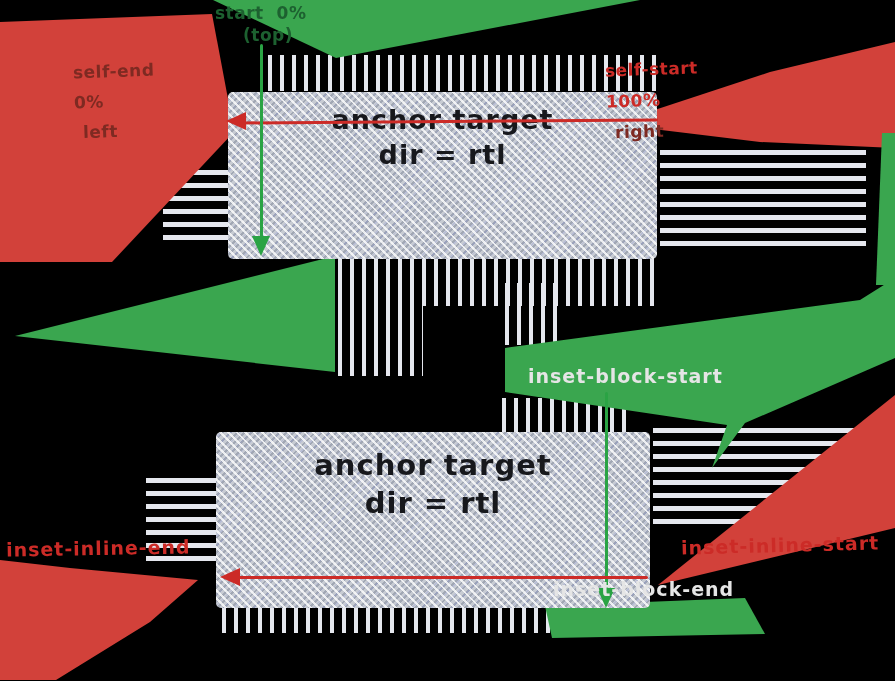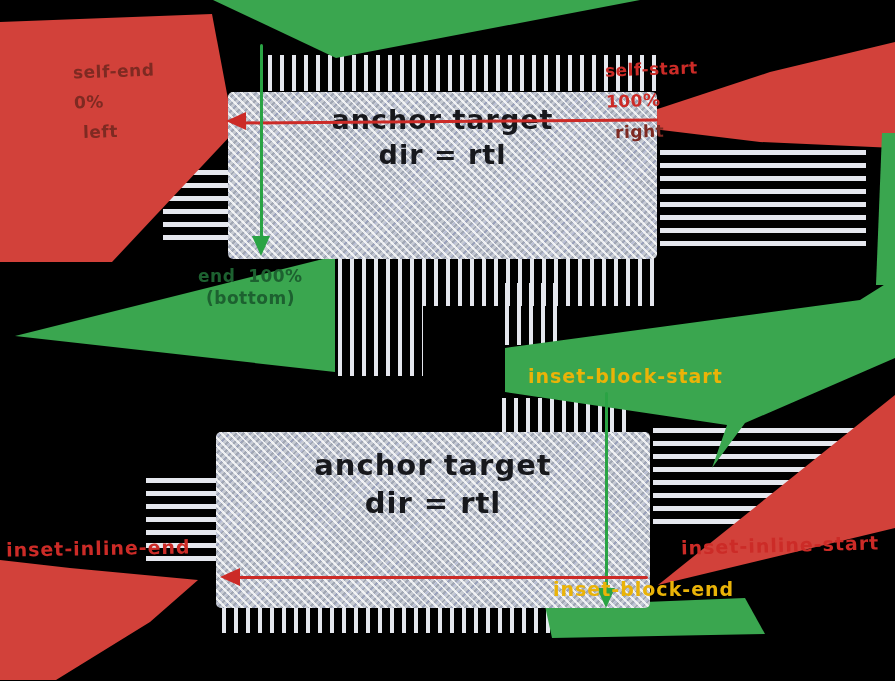--- a/index.html
+++ b/index.html
@@ -17,21 +17,21 @@
          repeating-linear-gradient(-45deg,rgba(130,138,155,.55) 0 2px,rgba(0,0,0,0) 2px 5px);
        border-radius:5px;text-align:center;color:#17181c;font-weight:bold;letter-spacing:1px;}
   .hline{position:absolute;height:3px;border-radius:2px;background:#cc2b27;}
   .vline{position:absolute;width:3px;border-radius:2px;background:#2aa344;}
   .ah{position:absolute;width:0;height:0;}
   .ah-left{border-top:9px solid transparent;border-bottom:9px solid transparent;border-right:20px solid #cc2b27;}
   .ah-down{border-left:9px solid transparent;border-right:9px solid transparent;border-top:20px solid #2aa344;}
   .lbl{position:absolute;font-weight:bold;letter-spacing:.5px;font-size:17px;line-height:30px;}
   .lbl span{display:block;white-space:pre;}
   .greenDark{color:#1d6130;}
-  .greenDark2{color:#eab308;}
+  .greenDark2{color:#e5e5e5;}
   .redBright{color:#cc2b27;}
   .redDark{color:#7e2a22;}
   .f2lbl{font-size:19px;letter-spacing:1px;}
 </style>
 </head>
 <body>
 
 <div class="stage">
 
   <div class="hatchV" style="left:268px;top:55px;width:388px;height:36px"></div>
@@ -67,23 +67,23 @@
   <div class="hline" style="left:244px;top:120px;width:414px;transform:rotate(-0.4deg)"></div>
   <div class="ah ah-left" style="left:226px;top:112px"></div>
   <div class="vline" style="left:260px;top:44px;height:196px"></div>
   <div class="ah ah-down" style="left:252px;top:236px"></div>
 
   <div class="vline" style="left:605px;top:392px;height:200px"></div>
   <div class="ah ah-down" style="left:597px;top:588px"></div>
   <div class="hline" style="left:238px;top:576px;width:410px"></div>
   <div class="ah ah-left" style="left:220px;top:568px"></div>
 
-  <div class="lbl greenDark" style="left:198px;top:265px;line-height:22px">
-    <span>end  100%</span>
-    <span style="padding-left:8px">(bottom)</span>
+  <div class="lbl greenDark" style="left:215px;top:2px;line-height:22px">
+    <span>start  0%</span>
+    <span style="padding-left:28px">(top)</span>
   </div>
   <div class="lbl redDark" style="left:74px;top:56px;transform:rotate(-2deg)">
     <span>self-end</span>
     <span>0%</span>
     <span style="padding-left:8px">left</span>
   </div>
   <div class="lbl" style="left:606px;top:54px;line-height:31px;transform:rotate(-2deg)">
     <span class="redBright">self-start</span>
     <span class="redBright">100%</span>
     <span class="redDark" style="padding-left:8px">right</span>

